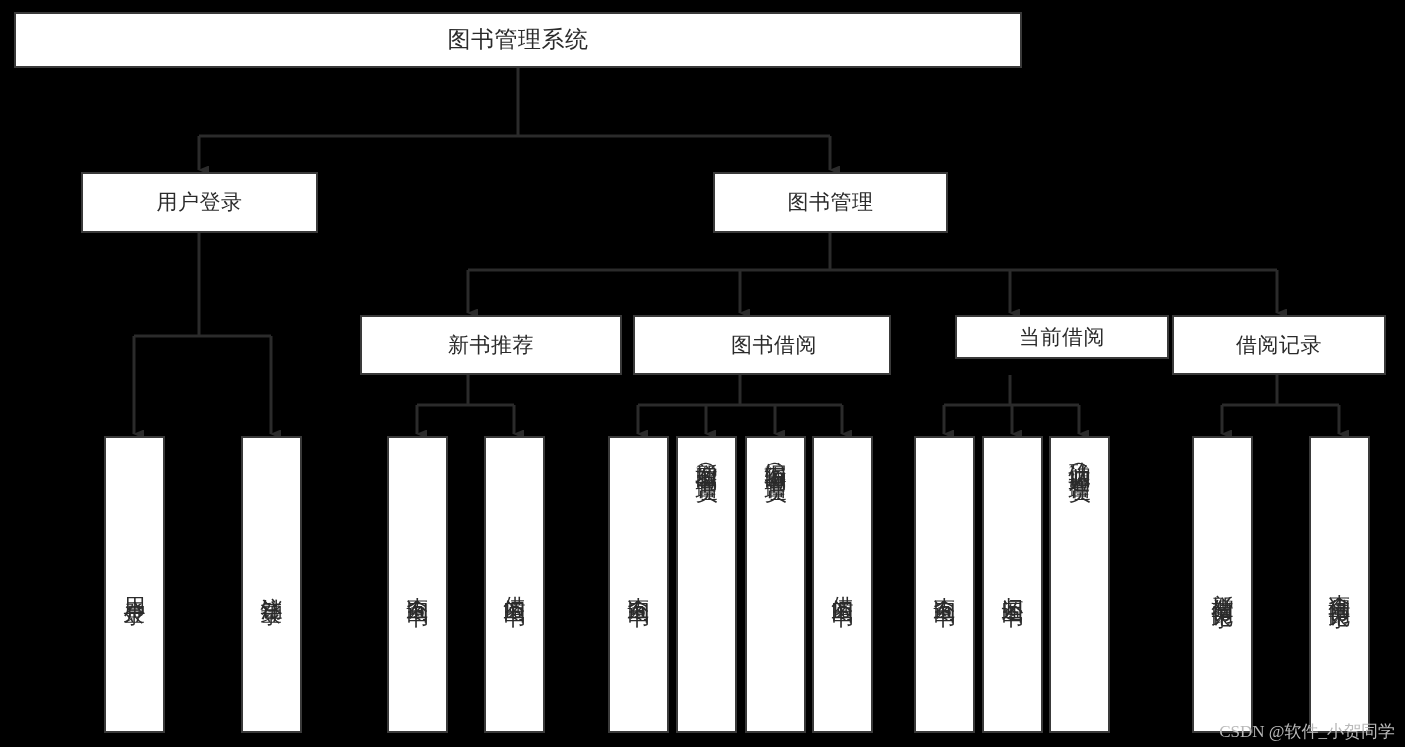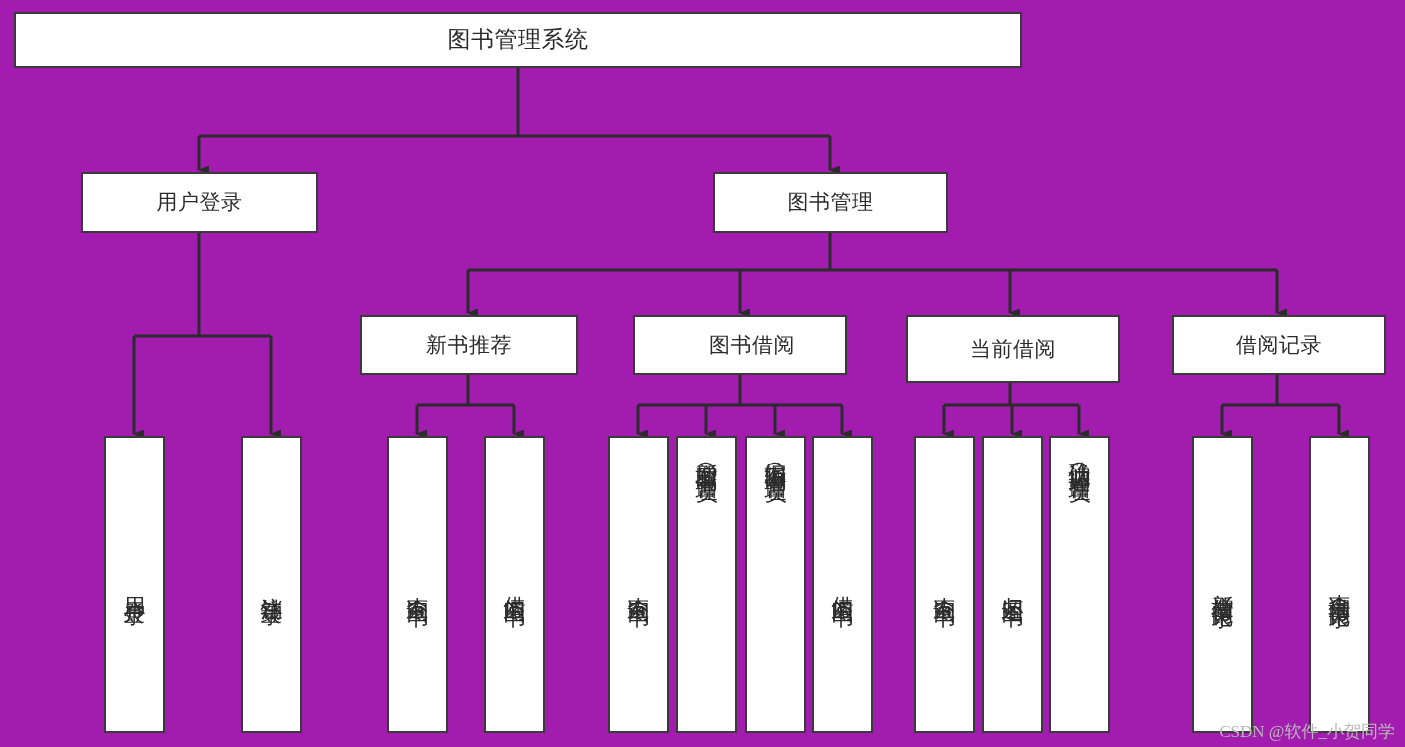--- a/index.html
+++ b/index.html
@@ -11,21 +11,21 @@
   body {
     width: 1405px;
     height: 747px;
     font-family: "Liberation Sans", "DejaVu Sans", sans-serif;
     overflow: hidden;
   }
   #diagram-root {
     position: relative;
     width: 1405px;
     height: 747px;
-    background: #a21caf;
+    background: #000000;
   }
   svg#diagram-svg {
     position: absolute;
     left: 0;
     top: 0;
     width: 1405px;
     height: 747px;
     display: block;
   }
   .node-box {
@@ -163,29 +163,29 @@
   </div>
 
   <div class="node-box node-level2" style="left:81px; top:172px; width:237px; height:61px;">
     <span class="node-label">用户登录</span>
   </div>
 
   <div class="node-box node-level2" style="left:713px; top:172px; width:235px; height:61px;align-items:center;">
     <span class="node-label">图书管理</span>
   </div>
 
-  <div class="node-box node-level3" style="left:360px; top:315px; width:218px; height:60px;">
+  <div class="node-box node-level3" style="left:360px; top:315px; width:262px; height:60px;">
     <span class="node-label">新书推荐</span>
   </div>
 
-  <div class="node-box node-level3" style="left:633px; top:315px; width:214px; height:60px;padding-left:24px;">
+  <div class="node-box node-level3" style="left:633px; top:315px; width:258px; height:60px;padding-left:24px;">
     <span class="node-label">图书借阅</span>
   </div>
 
-  <div class="node-box node-level3" style="left:906px; top:315px; width:214px; height:68px;">
+  <div class="node-box node-level3" style="left:955px; top:315px; width:214px; height:44px;">
     <span class="node-label">当前借阅</span>
   </div>
 
   <div class="node-box node-level3" style="left:1172px; top:315px; width:214px; height:60px;">
     <span class="node-label">借阅记录</span>
   </div>
 
   <div class="node-box node-leaf leaf-centered" style="left:104px; top:436px; width:61px; height:297px;">
     <span class="node-label">用户登录</span>
   </div>

